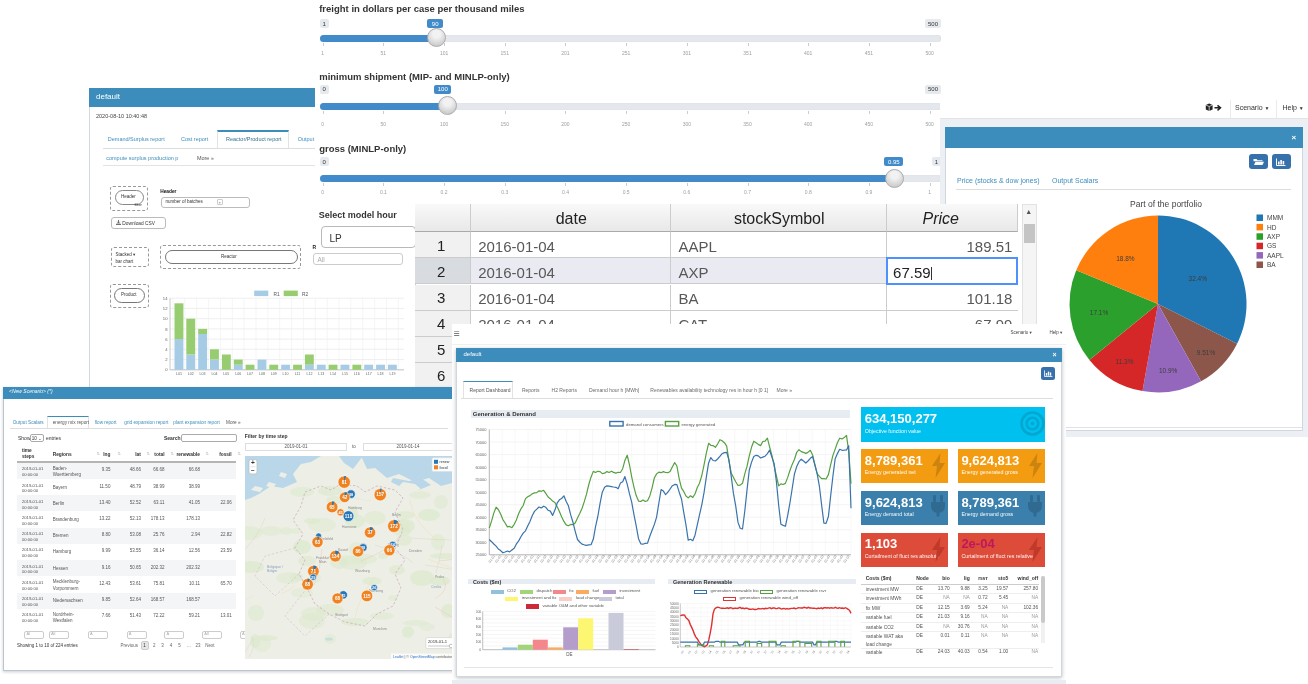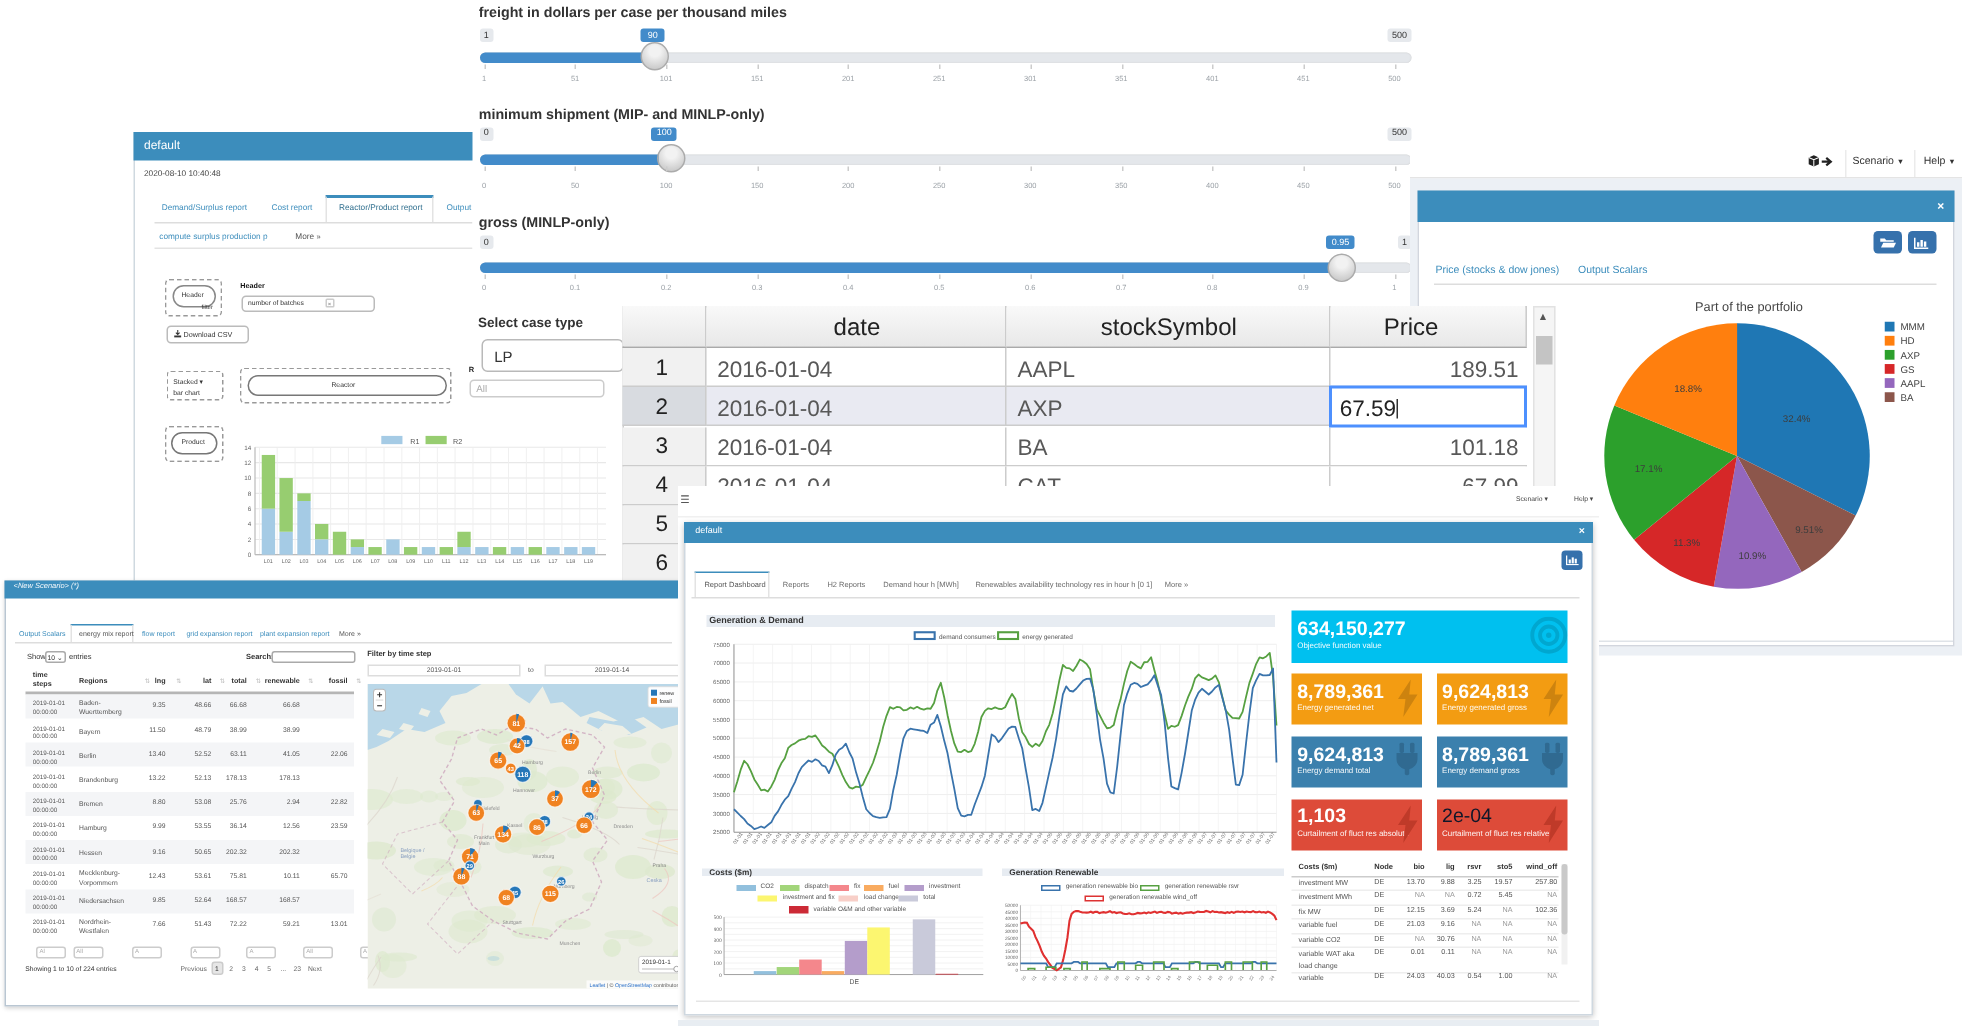--- a/index.html
+++ b/index.html
@@ -208,21 +208,21 @@
 <div class="ab" style="left:686.84px;top:183.3px;width:1px;height:2.5px;background:#ccc;"></div>
 <div class="ab" style="left:732.5300000000001px;top:189.2px;width:30px;text-align:center;font-size:5px;color:#9aa0a6;">0.7</div>
 <div class="ab" style="left:747.5300000000001px;top:183.3px;width:1px;height:2.5px;background:#ccc;"></div>
 <div class="ab" style="left:793.22px;top:189.2px;width:30px;text-align:center;font-size:5px;color:#9aa0a6;">0.8</div>
 <div class="ab" style="left:808.22px;top:183.3px;width:1px;height:2.5px;background:#ccc;"></div>
 <div class="ab" style="left:853.9100000000001px;top:189.2px;width:30px;text-align:center;font-size:5px;color:#9aa0a6;">0.9</div>
 <div class="ab" style="left:868.9100000000001px;top:183.3px;width:1px;height:2.5px;background:#ccc;"></div>
 <div class="ab" style="left:914.6px;top:189.2px;width:30px;text-align:center;font-size:5px;color:#9aa0a6;">1</div>
 <div class="ab" style="left:929.6px;top:183.3px;width:1px;height:2.5px;background:#ccc;"></div>
 <div class="ab" style="left:884.3875px;top:157.2px;background:#428bca;color:#fff;font-size:6px;padding:1.5px 3.5px;border-radius:2px;">0.95</div>
-<div class="ab" style="left:318.7px;top:210.5px;font-size:9px;color:#333;white-space:nowrap;line-height:1.1;font-weight:bold;">Select case type</div>
+<div class="ab" style="left:318.7px;top:210.5px;font-size:9px;color:#333;white-space:nowrap;line-height:1.1;font-weight:bold;">Select model hour</div>
 <div class="ab" style="left:320.5px;top:225.5px;width:95px;height:22.5px;border:1px solid #b9b9b9;border-radius:4px;background:#fff;"></div>
 <div class="ab" style="left:329.5px;top:232.5px;font-size:10px;color:#333;white-space:nowrap;line-height:1.1;">LP</div>
 <div class="ab" style="left:312.5px;top:245px;font-size:5px;color:#222;white-space:nowrap;line-height:1.1;font-weight:bold;">R</div>
 <div class="ab" style="left:313px;top:253px;width:89.5px;height:11.5px;border:1px solid #ccc;border-radius:3px;background:#fff;"></div>
 <div class="ab" style="left:317.5px;top:256px;font-size:6.5px;color:#aaa;white-space:nowrap;line-height:1.1;">All</div>
 <div class="ab" style="left:939.5px;top:95px;width:368.5px;height:23.5px;background:#fff;border-bottom:1px solid #e4e4e4;"></div>
 <div class="ab" style="left:1229.5px;top:100px;width:1px;height:18px;background:#ebebeb;"></div>
 <div class="ab" style="left:1275.5px;top:100px;width:1px;height:18px;background:#ebebeb;"></div>
 <svg class="ab" style="left:1205px;top:102.5px" width="18" height="10" viewBox="0 0 18 10">
     <path d="M4.2 0.5 L7.6 2 L7.6 6.5 L4.2 8 L0.8 6.5 L0.8 2 Z" fill="#222"></path>
@@ -278,21 +278,21 @@
     <rect x="201.5" y="64.5" width="6.5" height="6.5" fill="#8c564b"></rect>
     <text x="212" y="70.2" font-size="6.5" fill="#444">BA</text>
   </svg>
 <div class="ab" style="left:415.2px;top:203.8px;width:603.2px;height:185.10000000000002px;background:#fff;border:1px solid #ccc;border-right:1px solid #ccc;"></div>
 <div class="ab" style="left:415.2px;top:203.8px;width:56.0px;height:28.5px;background:linear-gradient(#f9f9f9,#e8e8e8);border-right:1px solid #ccc;border-bottom:1px solid #aaa;"></div>
 <div class="ab" style="left:471.2px;top:203.8px;width:200.2px;height:28.5px;background:linear-gradient(#f9f9f9,#e8e8e8);border-right:1px solid #ccc;border-bottom:1px solid #aaa;"></div>
 <div class="ab" style="left:471.2px;top:210.3px;font-size:16px;color:#222;white-space:nowrap;line-height:1.1;width:200.2px;text-align:center;">date</div>
 <div class="ab" style="left:671.4px;top:203.8px;width:215.70000000000005px;height:28.5px;background:linear-gradient(#f9f9f9,#e8e8e8);border-right:1px solid #ccc;border-bottom:1px solid #aaa;"></div>
 <div class="ab" style="left:671.4px;top:210.3px;font-size:16px;color:#222;white-space:nowrap;line-height:1.1;width:215.70000000000005px;text-align:center;">stockSymbol</div>
 <div class="ab" style="left:887.1px;top:203.8px;width:131.29999999999995px;height:28.5px;background:linear-gradient(#f9f9f9,#e8e8e8);border-right:1px solid #ccc;border-bottom:1px solid #aaa;"></div>
-<div class="ab" style="left:887.1px;top:210.3px;font-size:16px;color:#222;white-space:nowrap;line-height:1.1;width:107.29999999999995px;text-align:center;">Price</div>
+<div class="ab" style="left:887.1px;top:210.3px;font-size:16px;color:#222;white-space:nowrap;line-height:1.1;width:107.29999999999995px;text-align:center;font-style:italic;">Price</div>
 <div class="ab" style="left:471.2px;top:232.3px;width:547.2px;height:26.1px;background:#fff;border-bottom:1px solid #ccc;"></div>
 <div class="ab" style="left:415.2px;top:232.3px;width:56.0px;height:26.1px;background:#f1f1f1;border-right:1px solid #ccc;border-bottom:1px solid #ccc;"></div>
 <div class="ab" style="left:415.2px;top:237.8px;font-size:15px;color:#222;white-space:nowrap;line-height:1.1;width:52.0px;text-align:center;">1</div>
 <div class="ab" style="left:471.2px;top:232.3px;width:200.2px;height:26.1px;border-right:1px solid #ccc;font-size:15px;color:#585858;padding:5.5px 0 0 7px;">2016-01-04</div>
 <div class="ab" style="left:671.4px;top:232.3px;width:215.70000000000005px;height:26.1px;border-right:1px solid #ccc;font-size:15px;color:#585858;padding:5.5px 0 0 7px;">AAPL</div>
 <div class="ab" style="left:887.1px;top:232.3px;width:131.29999999999995px;height:26.1px;font-size:15px;color:#585858;padding:5.5px 6px 0 0;text-align:right;">189.51</div>
 <div class="ab" style="left:471.2px;top:258.40000000000003px;width:547.2px;height:26.1px;background:#e9eaf2;border-bottom:1px solid #ccc;"></div>
 <div class="ab" style="left:415.2px;top:258.40000000000003px;width:56.0px;height:26.1px;background:#d8dbe0;border-right:1px solid #ccc;border-bottom:1px solid #ccc;"></div>
 <div class="ab" style="left:415.2px;top:263.90000000000003px;font-size:15px;color:#222;white-space:nowrap;line-height:1.1;width:52.0px;text-align:center;">2</div>
 <div class="ab" style="left:471.2px;top:258.40000000000003px;width:200.2px;height:26.1px;border-right:1px solid #ccc;font-size:15px;color:#585858;padding:5.5px 0 0 7px;">2016-01-04</div>
@@ -804,21 +804,21 @@
     <rect x="12" y="0" width="3" height="7" rx="1.2" fill="#306a91"></rect>
     <path d="M3 7 h14 v4 a7 7 0 0 1 -5.5 6.8 V21 a1.8 1.8 0 0 1 -3 0 v-3.2 A7 7 0 0 1 3 11 Z" fill="#306a91"></path>
   </svg>
 <div class="ab" style="left:861.3px;top:532.8px;width:86.6px;height:34.2px;background:#dd4b39;"></div>
 <div class="ab" style="left:864.8px;top:537.3px;font-size:13px;color:#fff;white-space:nowrap;line-height:1.1;font-weight:bold;">1,103</div>
 <div class="ab" style="left:864.8px;top:554.0px;font-size:5.3px;color:rgba(255,255,255,.95);white-space:nowrap;line-height:1.1;">Curtailment of fluct res absolute</div>
 <svg class="ab" style="left:929.5px;top:536.5px" width="17.0" height="25.0" viewBox="0 0 17 25">
     <path d="M10.5 0 L2 13 h5 L5.5 25 L15 10 h-5.5 Z" fill="#bf3a29"></path>
   </svg>
 <div class="ab" style="left:957.9px;top:532.8px;width:87px;height:34.2px;background:#dd4b39;"></div>
-<div class="ab" style="left:961.4px;top:537.3px;font-size:13px;color:#0f172a;white-space:nowrap;line-height:1.1;font-weight:normal;">2e-04</div>
+<div class="ab" style="left:961.4px;top:537.3px;font-size:13px;color:#be185d;white-space:nowrap;line-height:1.1;font-weight:bold;">2e-04</div>
 <div class="ab" style="left:961.4px;top:554.0px;font-size:5.3px;color:rgba(255,255,255,.95);white-space:nowrap;line-height:1.1;">Curtailment of fluct res relative</div>
 <svg class="ab" style="left:1026.5px;top:536.5px" width="17.0" height="25.0" viewBox="0 0 17 25">
     <path d="M10.5 0 L2 13 h5 L5.5 25 L15 10 h-5.5 Z" fill="#bf3a29"></path>
   </svg>
 <div class="ab" style="left:467.7px;top:578.5px;width:187.8px;height:5.8px;background:#e7ecf2;"></div>
 <div class="ab" style="left:472.9px;top:578.7px;font-size:5.5px;color:#333;white-space:nowrap;line-height:1.1;font-weight:bold;">Costs ($m)</div>
 <div class="ab" style="left:490.6px;top:589.5px;width:13.2px;height:4.4px;background:#92c0dd;"></div>
 <div class="ab" style="left:507px;top:589px;font-size:4.3px;color:#555;white-space:nowrap;line-height:1.1;">CO2</div>
 <div class="ab" style="left:519.6px;top:589.5px;width:13.2px;height:4.4px;background:#a2d57a;"></div>
 <div class="ab" style="left:536.4px;top:589px;font-size:4.3px;color:#555;white-space:nowrap;line-height:1.1;">dispatch</div>

